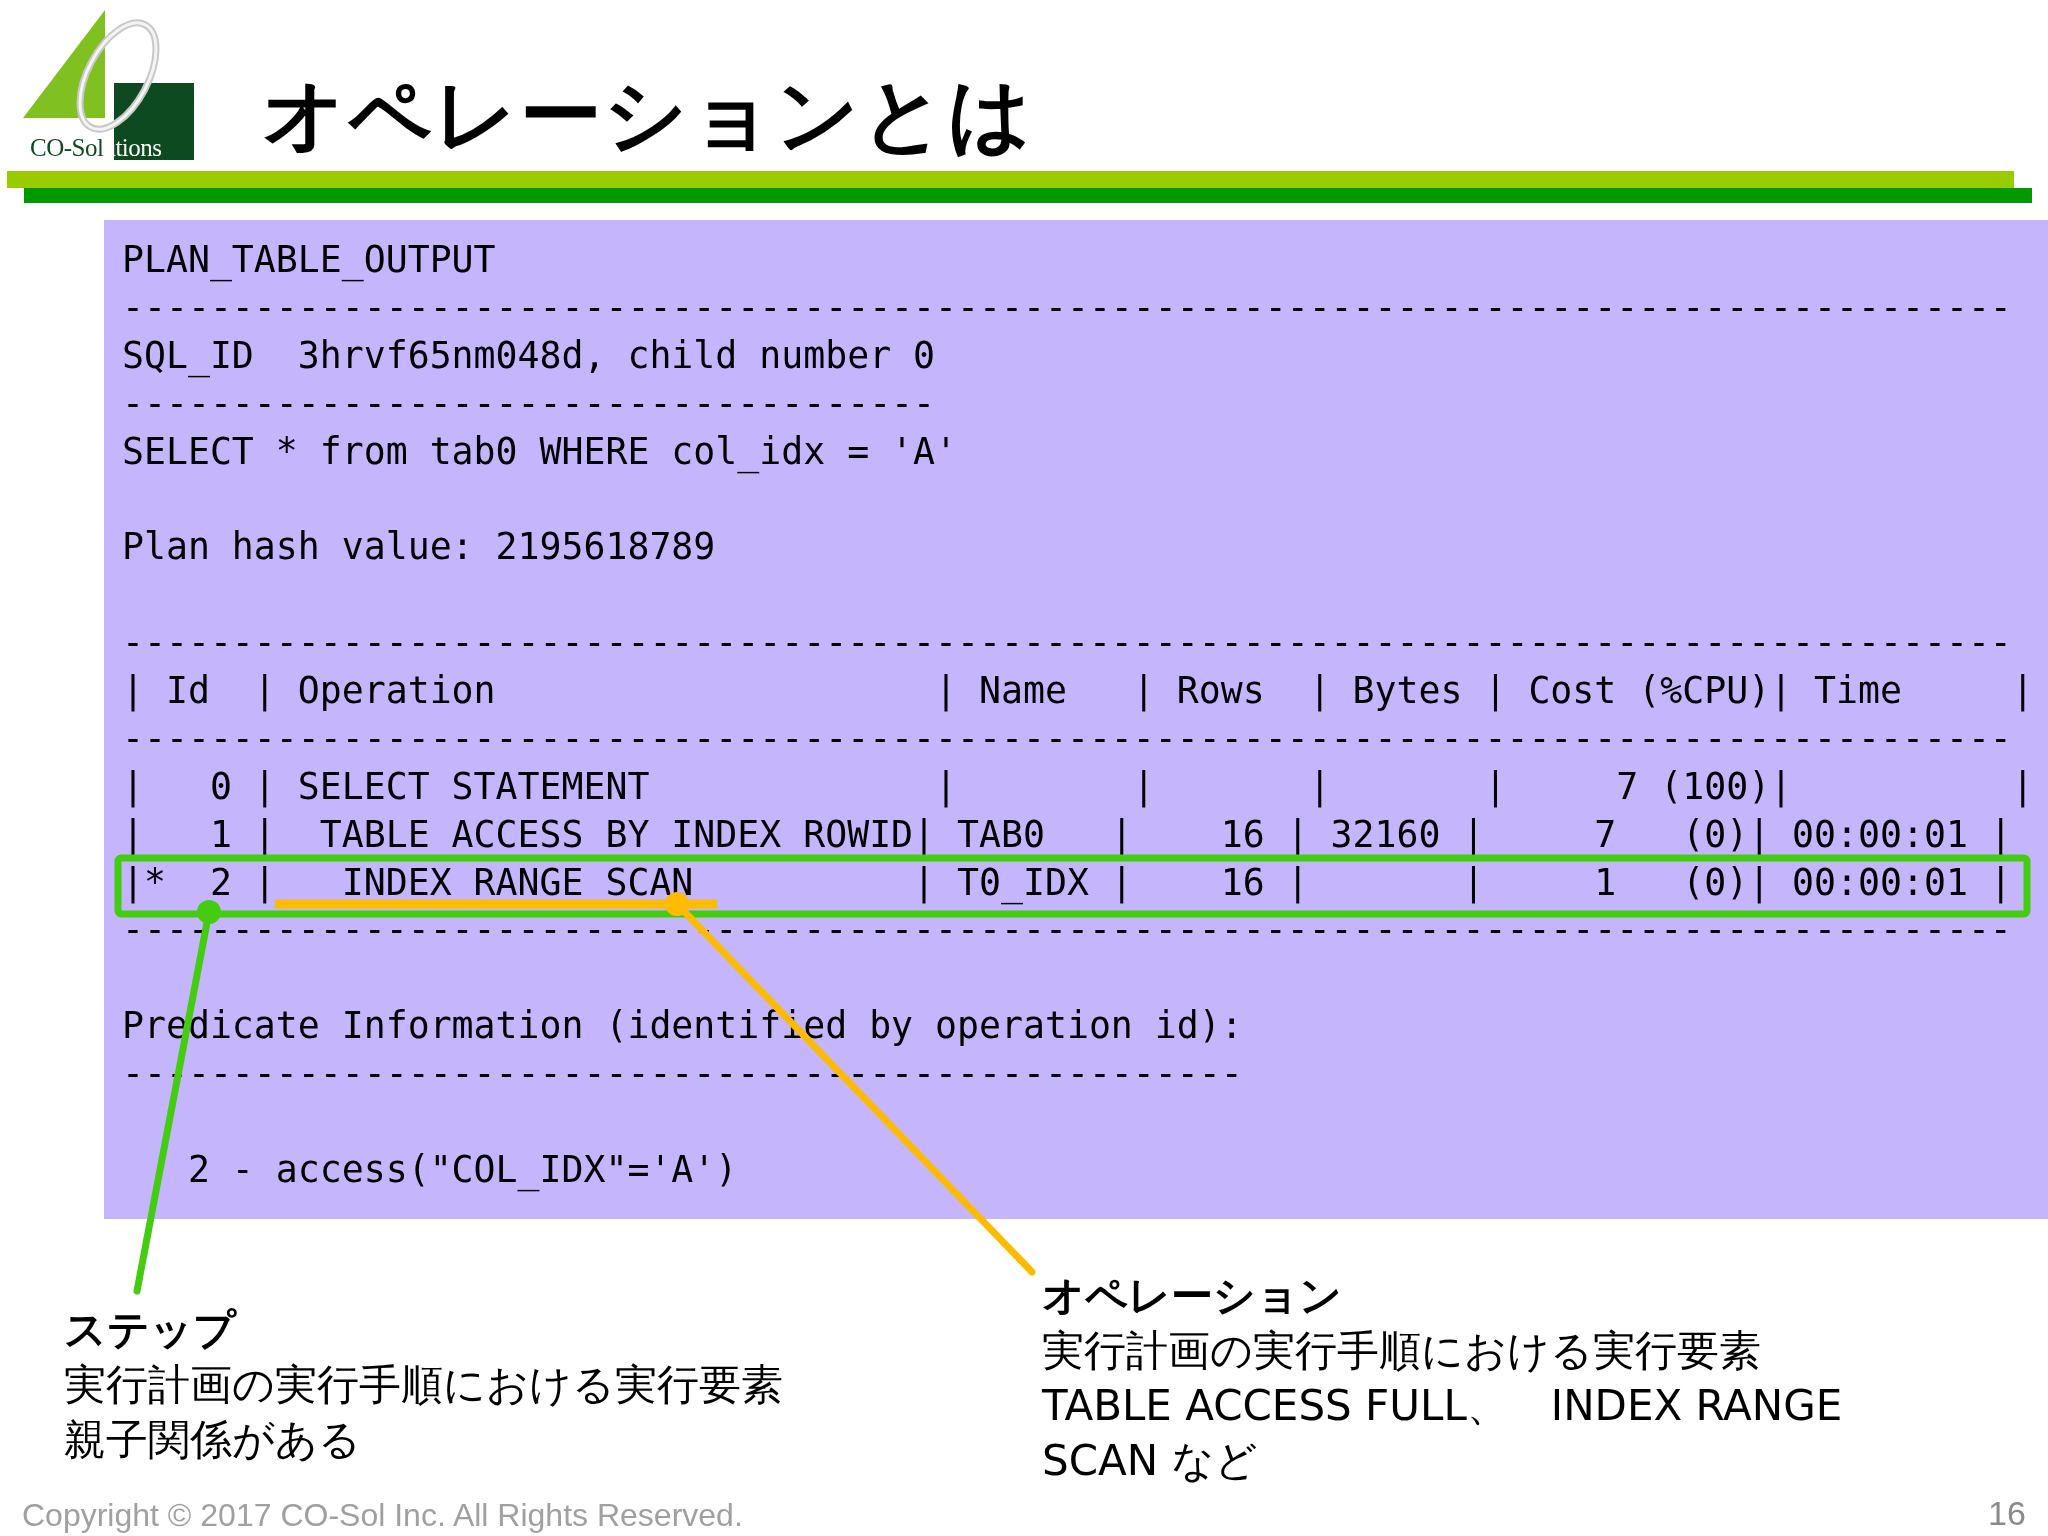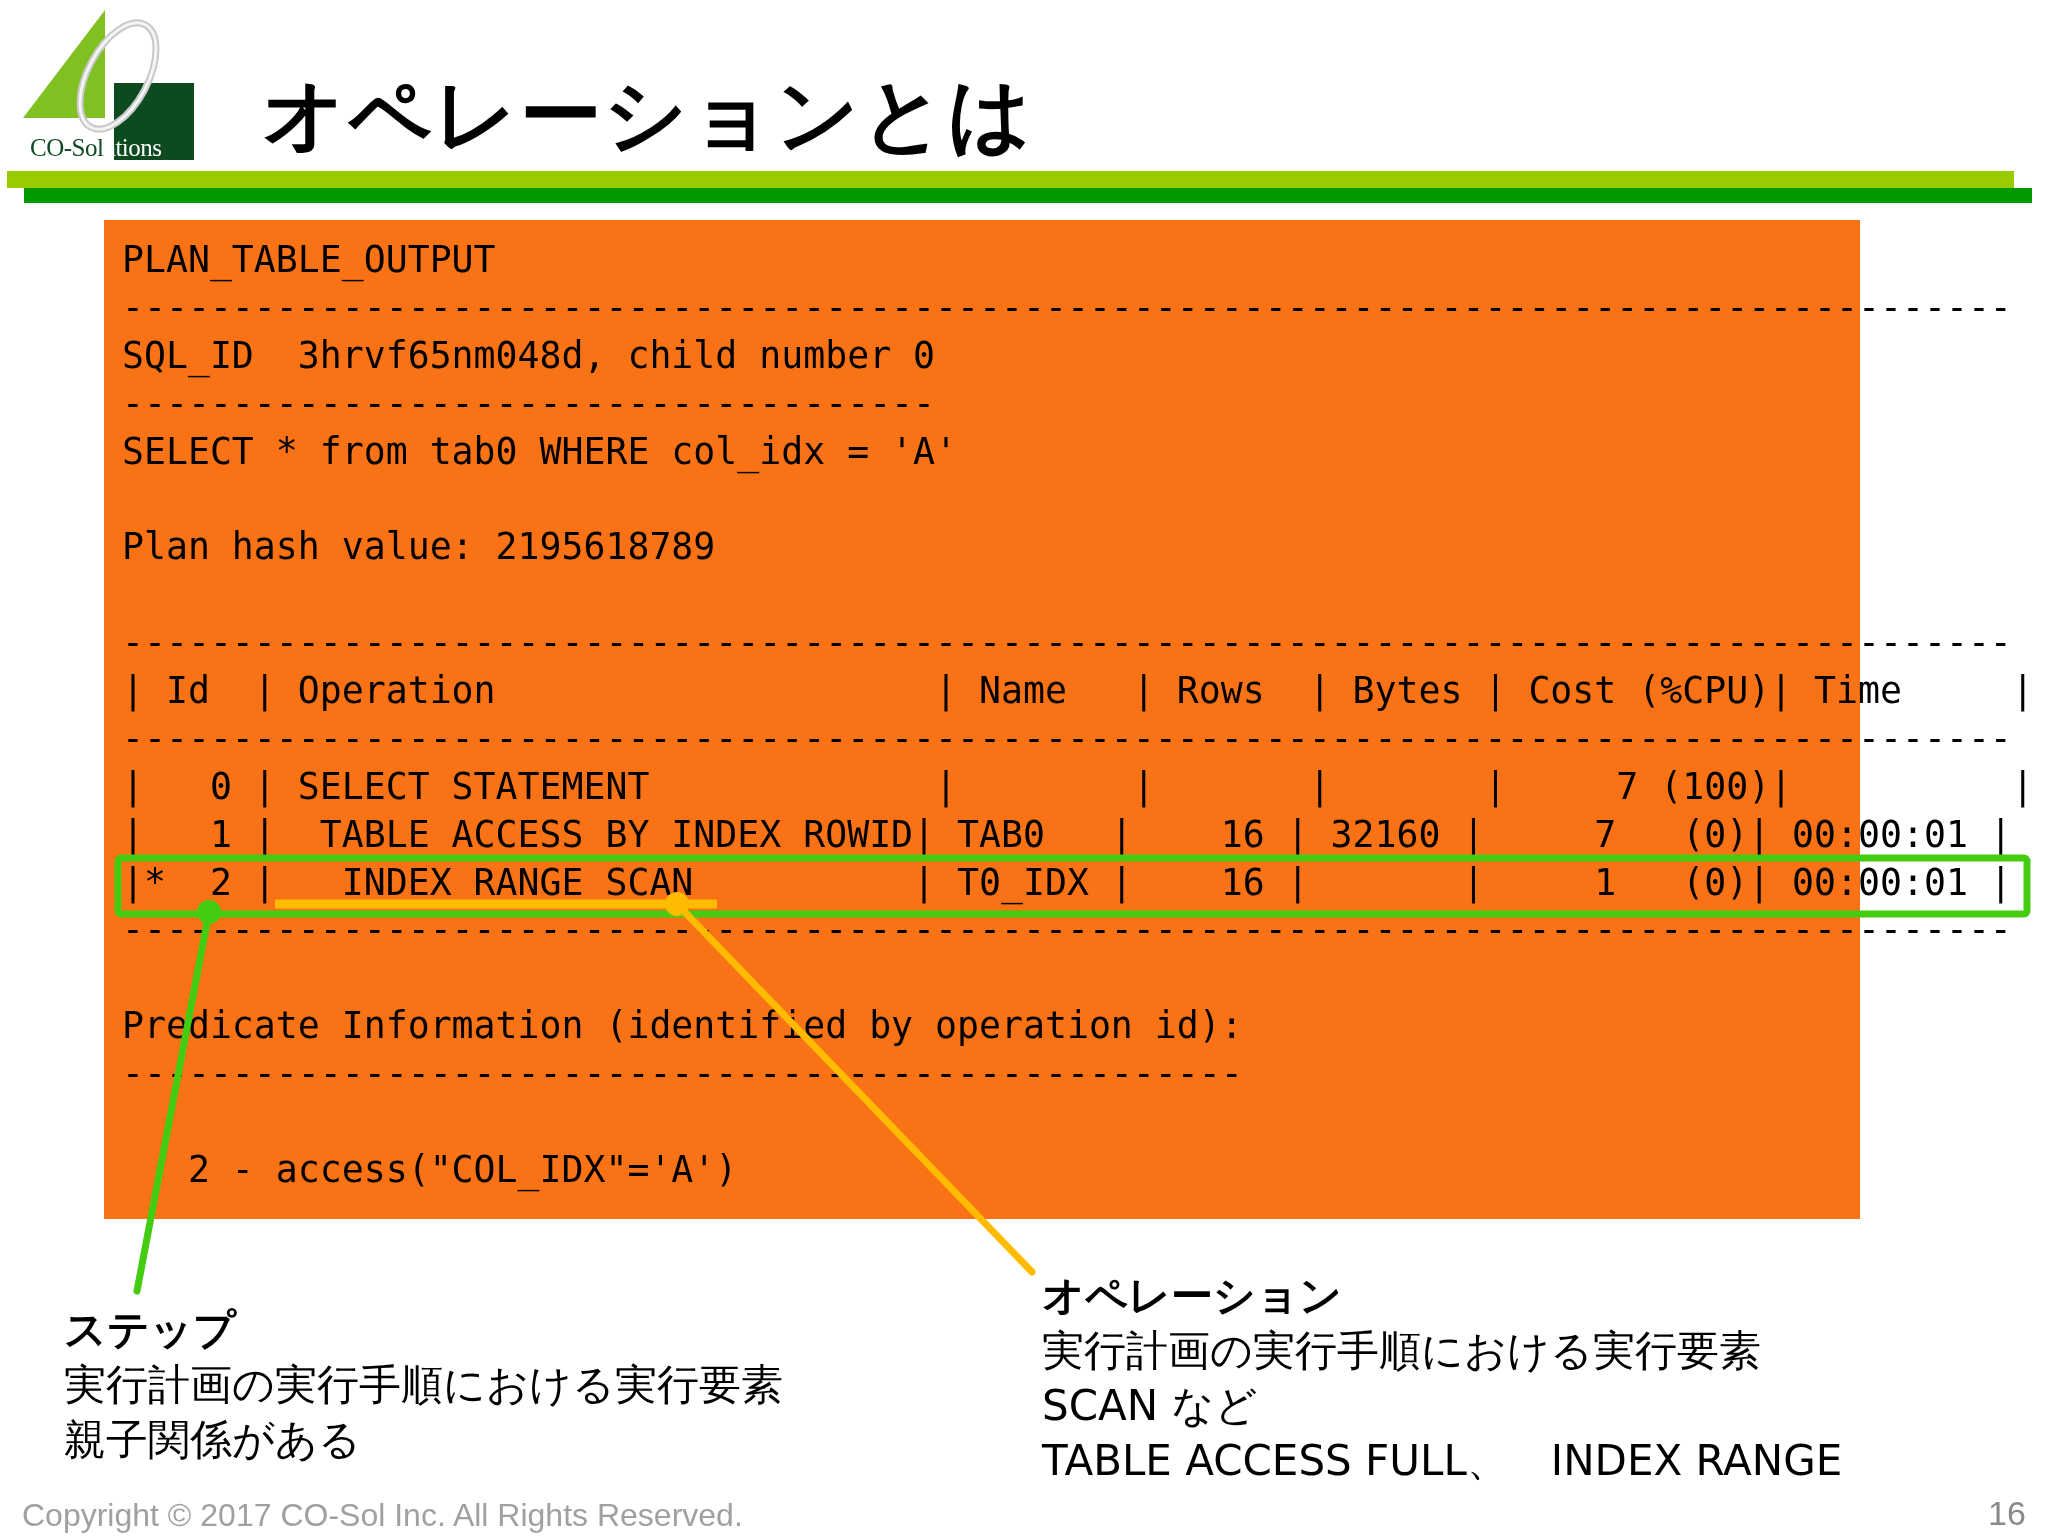--- a/index.html
+++ b/index.html
@@ -25,22 +25,22 @@
     left: 228px; top: 74px;
     font-size: 82px; font-weight: bold; letter-spacing: 2px;
     line-height: 1; white-space: nowrap; margin-left: 34px;
   }
 
   .bar-light { left: 7px; top: 171px; width: 2007px; height: 17px; background: #99cc00; }
   .bar-dark  { left: 24px; top: 188px; width: 2008px; height: 15px; background: #009900; }
 
   
   .code-box {
-    left: 104px; top: 220px; width: 1756px; height: 999px;
-    background: #f97316;
+    left: 104px; top: 220px; width: 1944px; height: 999px;
+    background: #c4b5fd;
   }
   .code {
     position: absolute; left: 18px; top: 16px; margin: 0;
     font-family: "DejaVu Sans Mono", "Liberation Mono", monospace;
     font-size: 36.5px; line-height: 47.9px; white-space: pre; color: #000;
   }
   .code .line { display: block; height: 47.9px; }
 
   
   .overlay { left: 0; top: 0; width: 2048px; height: 1536px; pointer-events: none; }
@@ -93,18 +93,18 @@
 
 <div class="abs explain step-explain">
   <div class="head">ステップ</div>
   <div>実行計画の実行手順における実行要素</div>
   <div>親子関係がある</div>
 </div>
 
 <div class="abs explain op-explain">
   <div class="head">オペレーション</div>
   <div>実行計画の実行手順における実行要素</div>
+  <div>TABLE ACCESS FULL、　INDEX RANGE</div>
   <div>SCAN など</div>
-  <div>TABLE ACCESS FULL、　INDEX RANGE</div>
 </div>
 
 <div class="abs copyright">Copyright © 2017 CO-Sol Inc. All Rights Reserved.</div>
 <div class="abs page-num">16</div>
 
 </body></html>

